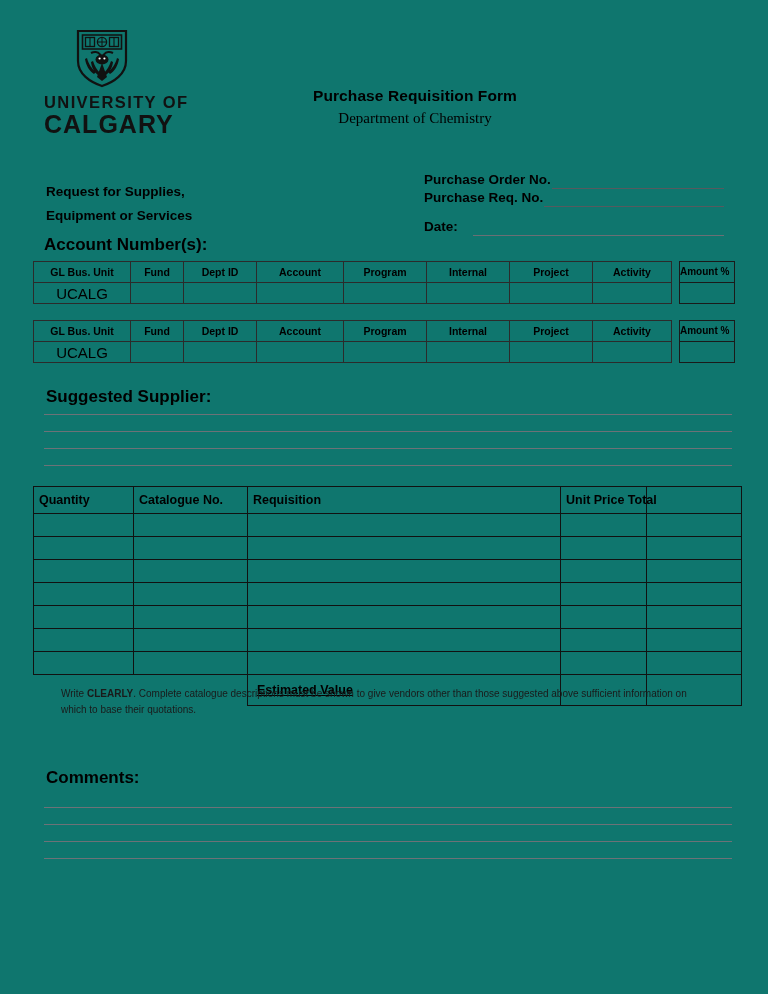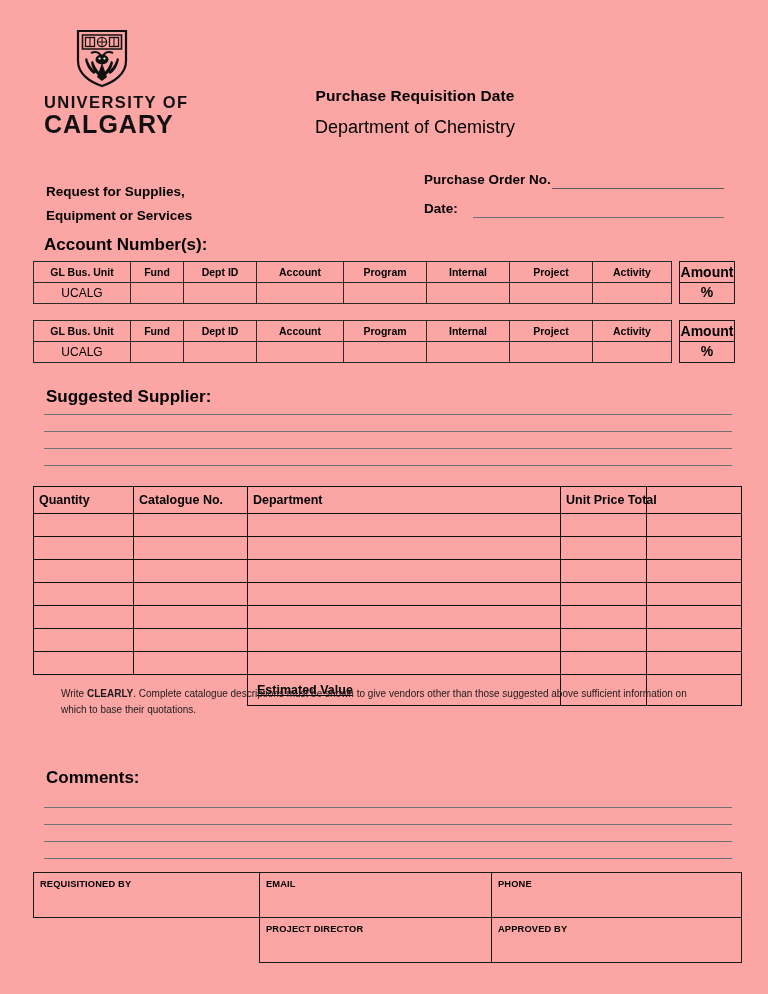--- a/index.html
+++ b/index.html
@@ -12,21 +12,21 @@
     height: 994px;
     font-family: "Liberation Sans", sans-serif;
     color: #000000;
     position: relative;
     overflow: hidden;
   }
   .page {
     position: relative;
     width: 768px;
     height: 994px;
-    background: #fca5a5;
+    background: #0f766e;
   }
 
   
   .header {
     position: absolute;
     left: 0; top: 0; width: 768px; height: 150px;
   }
   .logo-block {
     position: absolute;
     left: 44px; top: 28px;
@@ -59,24 +59,25 @@
     width: 330px;
     text-align: center;
   }
   .form-title {
     font-size: 15.5px;
     font-weight: bold;
     letter-spacing: 0.1px;
     line-height: 1.25;
   }
   .form-subtitle {
-    font-size: 18px;
+    font-size: 15px;
     font-weight: normal;
     line-height: 1.35;
-    margin-top: 10px;
+    margin-top: 3px;
+    font-family: Liberation Serif, serif;
   }
 
   
   .request-label {
     position: absolute;
     left: 46px; top: 180px;
     font-size: 13.5px;
     font-weight: bold;
     line-height: 1.75;
     width: 340px;
@@ -139,34 +140,34 @@
     font-size: 10.5px;
   }
   .acct-main .th {
     font-weight: bold;
     font-size: 10.5px;
     height: 19px;
   }
   .acct-main .td {
     height: 19px;
     font-weight: normal;
-    font-size: 12px;
+    font-size: 15px;
   }
   .acct-amount {
     width: 72px;
     margin-left: 7px;
     border: 1.8px solid #1a1a1a;
     display: flex;
     flex-direction: column;
   }
   .acct-amount .ah {
     height: 20px;
     line-height: 20px;
-    text-align: center;
-    font-size: 14px;
+    text-align: left;
+    font-size: 10px;
     font-weight: bold;
     border-bottom: 1.6px solid #1a1a1a;
   }
   .acct-amount .ab { height: 20px; }
 
   
   .rules {
     position: absolute;
     left: 44px;
     width: 688px;
@@ -279,33 +280,37 @@
         <path d="M37 33 C35.5 38 33 42 30 45 L32 47 C36 44 38.5 39 39 34 Z" fill="#111"></path>
         <path d="M28 35 L23 49 L28 53 L33 49 Z" fill="#111"></path>
       </svg>
       <div class="wordmark">
         <span class="line1">UNIVERSITY OF</span>
         <span class="line2">CALGARY</span>
       </div>
     </div>
 
     <div class="title-block">
-      <div class="form-title">Purchase Requisition Date</div>
+      <div class="form-title">Purchase Requisition Form</div>
       <div class="form-subtitle">Department of Chemistry</div>
     </div>
   </div>
 
   <div class="request-label">
     <span>Request for Supplies,</span>
     <span>Equipment or Services</span>
   </div>
 
   <div class="po-block">
     <div class="po-row">
       <span class="lbl">Purchase Order No.</span>
+      <span class="rule"></span>
+    </div>
+    <div class="po-row">
+      <span class="lbl">Purchase Req. No.</span>
       <span class="rule"></span>
     </div>
     <div class="po-row date">
       <span class="lbl">Date:</span>
       <span class="rule"></span>
     </div>
   </div>
 
   <div class="section-head" style="left:44px; top:235px;">Account Number(s):</div>
 
@@ -381,21 +386,21 @@
       <col style="width:100px">
       <col style="width:114px">
       <col style="width:313px">
       <col style="width:86px">
       <col style="width:95px">
     </colgroup>
     <thead>
       <tr>
         <th>Quantity</th>
         <th>Catalogue No.</th>
-        <th>Department</th>
+        <th>Requisition</th>
         <th class="hdr-price">
             <span class="upt">Unit Price  Total</span>
           </th>
         <th></th>
       </tr>
     </thead>
     <tbody>
       <tr>
         <td></td>
         <td></td>
@@ -459,33 +464,14 @@
 
   <div class="section-head" style="left:46px; top:768px;">Comments:</div>
 
   <div class="rules" style="top:791px;">
     <div class="r"></div>
     <div class="r"></div>
     <div class="r"></div>
     <div class="r"></div>
   </div>
 
-  <table class="sig">
-    <colgroup>
-      <col style="width:226px">
-      <col style="width:232px">
-      <col style="width:250px">
-    </colgroup>
-    <tbody>
-      <tr>
-        <td>REQUISITIONED BY</td>
-        <td>EMAIL</td>
-        <td>PHONE</td>
-      </tr>
-      <tr>
-        <td class="nb"></td>
-        <td>PROJECT DIRECTOR</td>
-        <td>APPROVED BY</td>
-      </tr>
-    </tbody>
-  </table>
 
 </div>
 
 </body></html>

